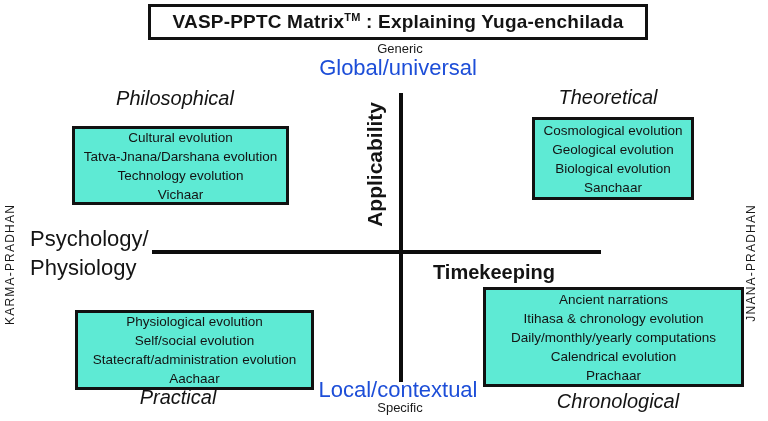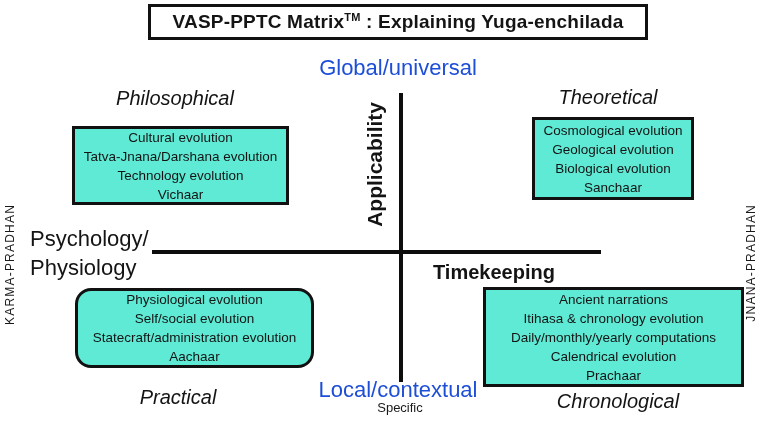--- a/index.html
+++ b/index.html
@@ -63,35 +63,36 @@
     border: 3px solid #111;
     display: flex; flex-direction: column;
     align-items: center; justify-content: center;
     text-align: center;
     font-size: 13.5px; line-height: 19px;
     background: #5eead4;
   }
   .qbox .kw { font-weight: normal; }
   #box-tl { left: 72px;  top: 126px; width: 211px; height: 73px; }
   #box-tr { left: 532px; top: 117px; width: 156px; height: 77px; text-align: right; }
-  #box-bl { left: 75px;  top: 288px; width: 233px; height: 74px; border-radius: 16px; }
+  #box-bl { left: 75px;  top: 310px; width: 233px; height: 74px; }
   #box-br { left: 483px; top: 287px; width: 255px; height: 94px; }
 </style>
 </head>
 <body>
 
 <div id="stage">
 
   <div id="title-box" class="abs">
     <span class="t"><span>VASP-PPTC Matrix</span><sup>TM</sup><span> : Explaining Yuga-enchilada</span></span>
   </div>
 
   <div id="v-line" class="abs axis-line"></div>
   <div id="h-line" class="abs axis-line"></div>
 
+  <div id="lbl-generic" class="abs minor">Generic</div>
   <div id="lbl-global" class="abs major">Global/universal</div>
   <div id="lbl-local" class="abs major">Local/contextual</div>
   <div id="lbl-psych" class="abs">
     <div>Psychology/</div>
     <div>Physiology</div>
   </div>
 
   <div id="lbl-specific" class="abs minor">Specific</div>
   <div id="lbl-timekeeping" class="abs">Timekeeping</div>
 

